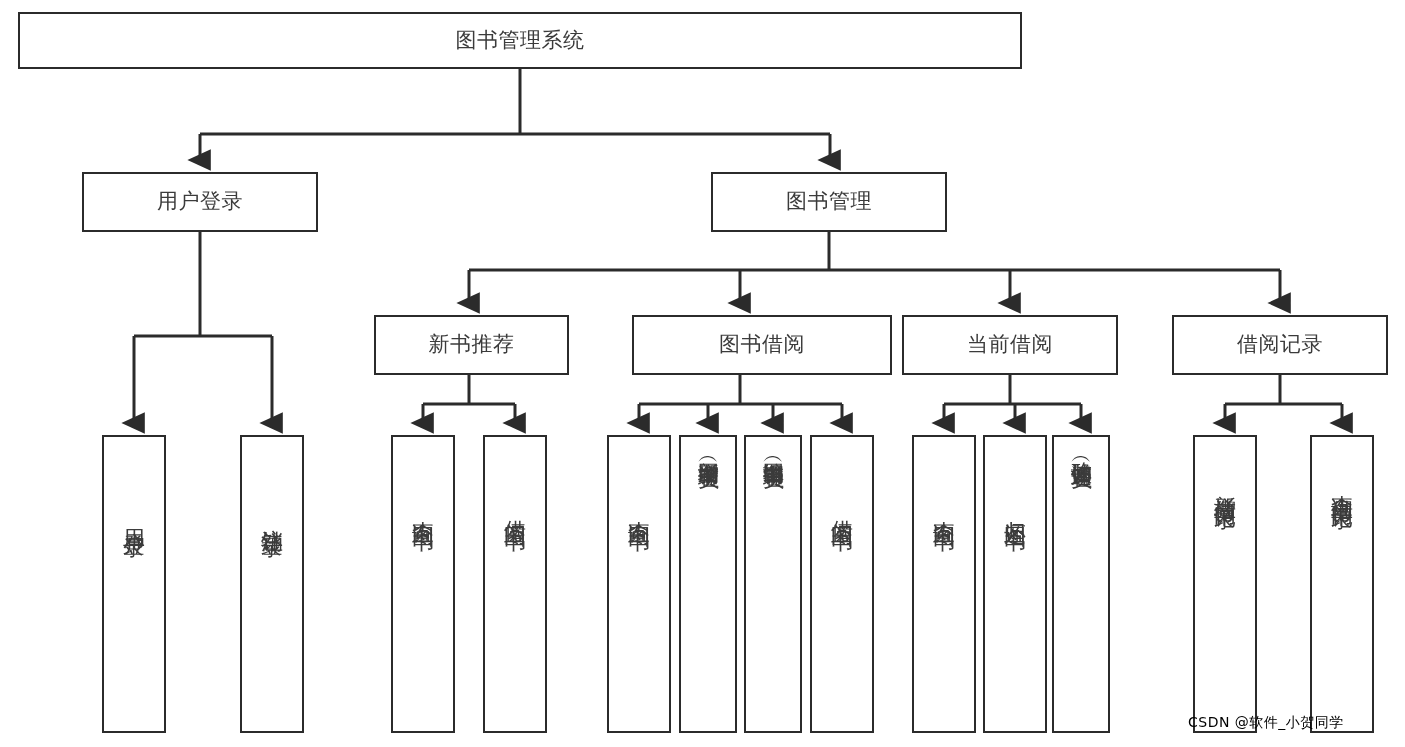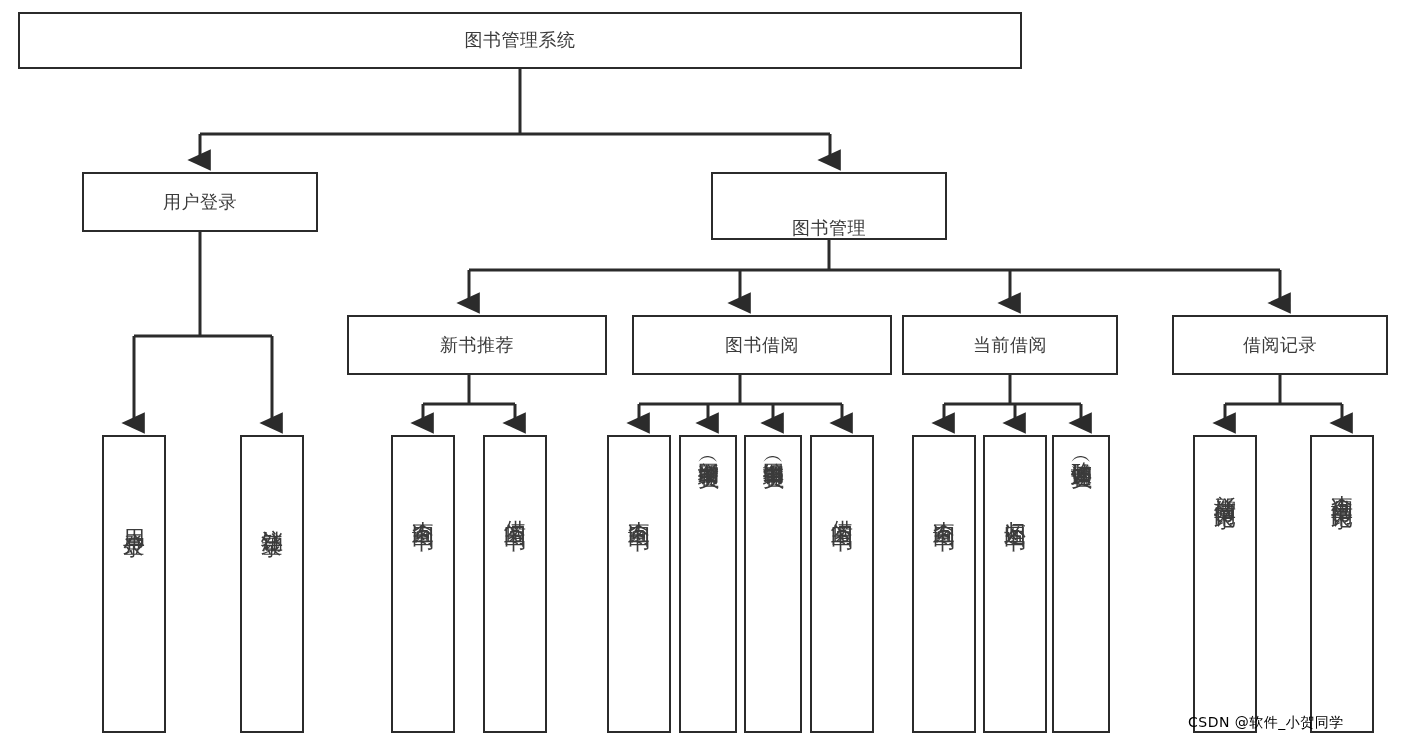--- a/index.html
+++ b/index.html
@@ -38,21 +38,21 @@
     z-index: 2;
   }
   .node .label {
     color: #3b3b3b;
     line-height: 1.12;
     text-align: center;
     letter-spacing: 0.5px;
     white-space: nowrap;
   }
   .node.horizontal .label {
-    font-size: 18px;
+    font-size: 21px;
   }
   .node.vertical {
     align-items: flex-start;
     justify-content: center;
     padding-top: 14px;
   }
   .node.vertical .label {
     writing-mode: vertical-rl;
     text-orientation: upright;
     font-size: 22px;
@@ -130,25 +130,25 @@
     </g>
   </svg>
 
   <div class="node horizontal" style="left:18px; top:12px; width:1004px; height:57px;">
     <span class="label">图书管理系统</span>
   </div>
 
   <div class="node horizontal" style="left:82px; top:172px; width:236px; height:60px;">
     <span class="label">用户登录</span>
   </div>
-  <div class="node horizontal" style="left:711px; top:172px; width:236px; height:68px;align-items:flex-end;">
+  <div class="node horizontal" style="left:711px; top:172px; width:236px; height:60px;">
     <span class="label">图书管理</span>
   </div>
 
-  <div class="node horizontal" style="left:347px; top:315px; width:260px; height:60px;">
+  <div class="node horizontal" style="left:374px; top:315px; width:195px; height:60px;">
     <span class="label">新书推荐</span>
   </div>
   <div class="node horizontal" style="left:632px; top:315px; width:260px; height:60px;">
     <span class="label">图书借阅</span>
   </div>
   <div class="node horizontal" style="left:1172px; top:315px; width:216px; height:60px;">
     <span class="label">借阅记录</span>
   </div>
   <div class="node horizontal" style="left:902px; top:315px; width:216px; height:60px;">
     <span class="label">当前借阅</span>

